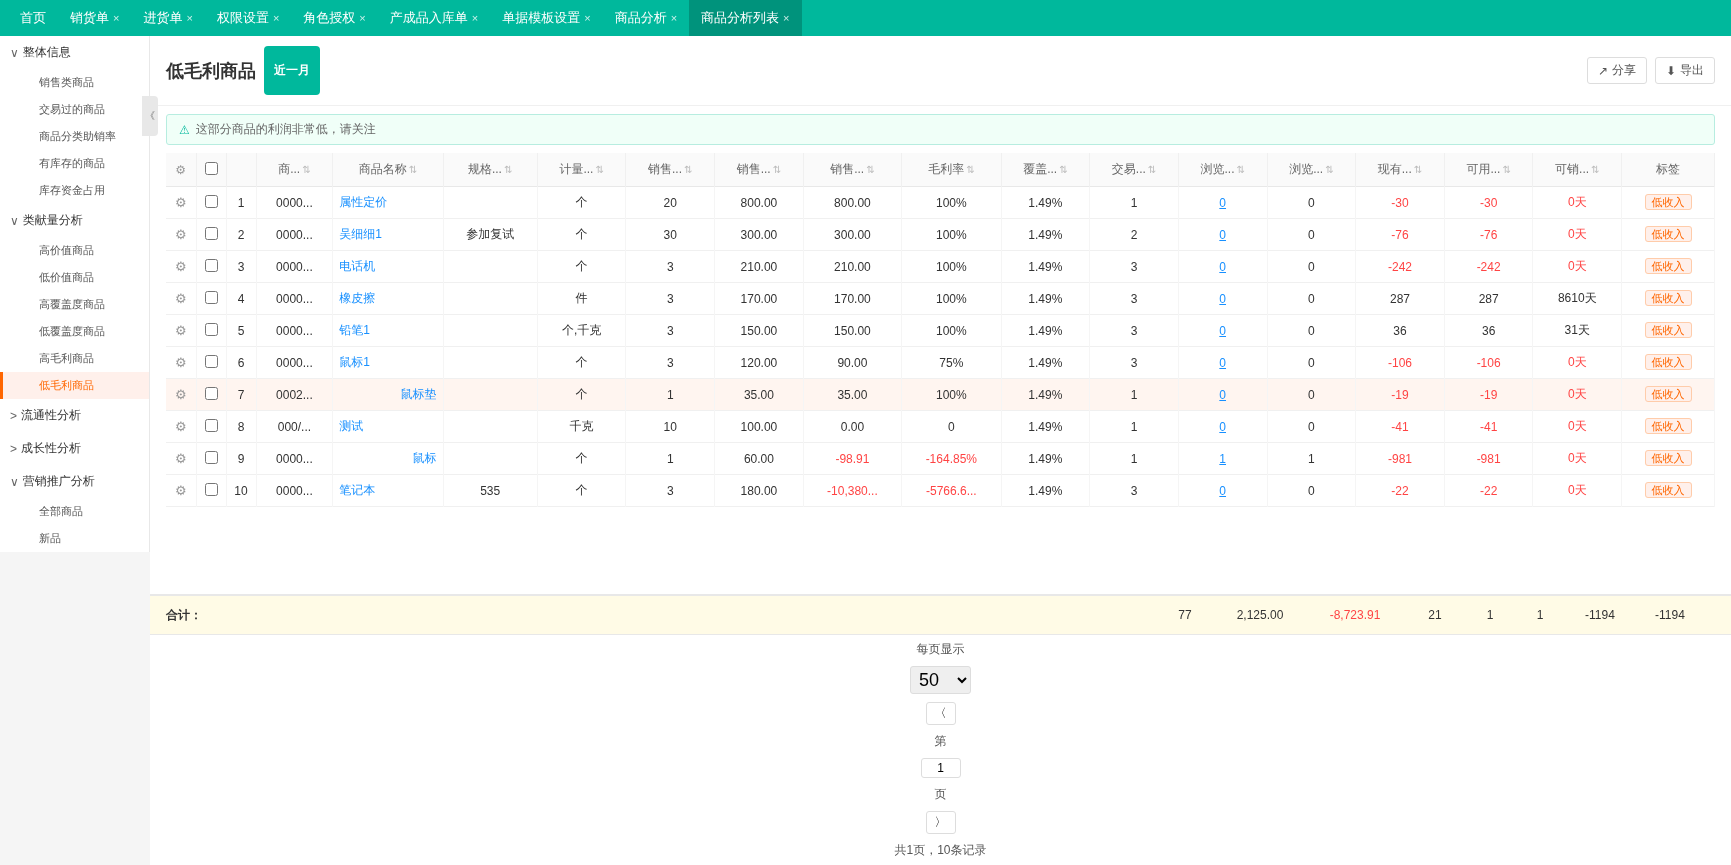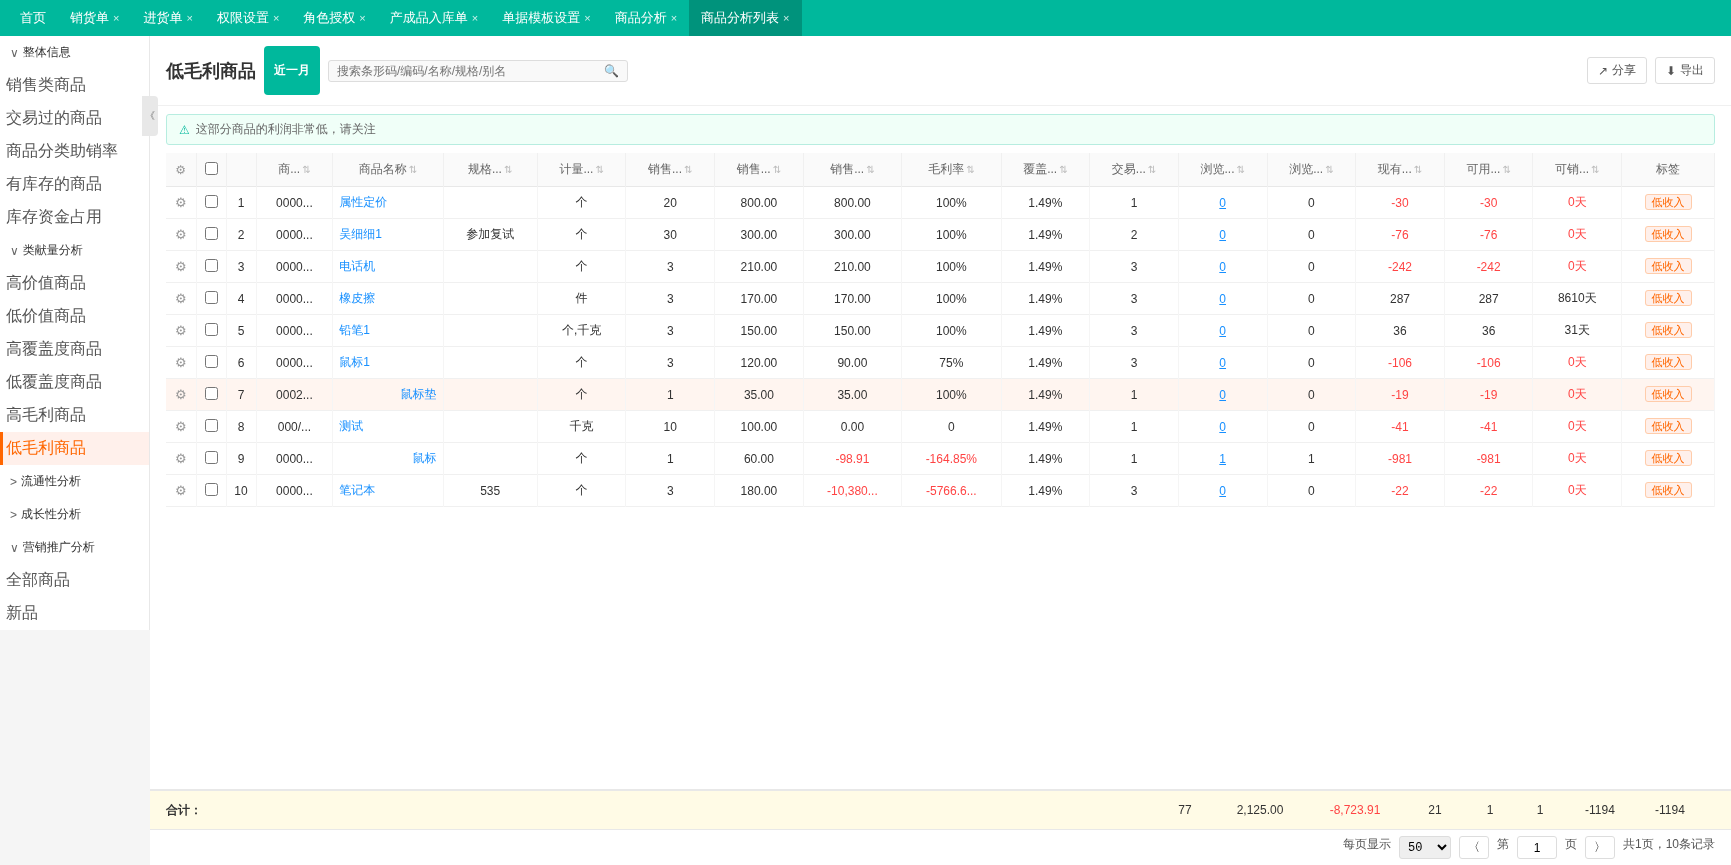--- a/index.html
+++ b/index.html
@@ -43,22 +43,22 @@
     .sidebar-group-header {
       display: flex;
       align-items: center;
       padding: 8px 10px;
       font-size: 12px;
       color: #333;
       cursor: pointer;
     }
     .sidebar-group-header .arrow { margin-right: 4px; color: #666; }
     .sidebar-item {
-      padding: 6px 10px 6px 3px;
-      font-size: 16px;
+      padding: 6px 10px 6px 36px;
+      font-size: 11px;
       color: #555;
       cursor: pointer;
       border-left: 3px solid transparent;
     }
     .sidebar-item.active { background: #fff0eb; color: #ff6600; border-left-color: #ff6600; }
     .collapse-btn {
       position: absolute;
       left: 142px;
       top: 60px;
       width: 16px;
@@ -221,33 +221,34 @@
       background: #fffbe6;
       font-size: 12px;
       color: #333;
       min-height: 40px;
     }
     .footer-label { font-weight: bold; margin-right: 16px; text-align: right; }
 
     
     .pagination-bar {
       display: flex;
+      align-items: center;
       justify-content: flex-end;
       padding: 6px 16px;
       border-top: 1px solid #e8e8e8;
       gap: 8px;
       font-size: 12px;
       color: #555;
+      flex-direction: column;
     }
     .page-size-select {
       border: 1px solid #ddd;
       border-radius: 3px;
       padding: 2px 4px;
-      font-size: 12px;
-      font-family: Liberation Mono, monospace;
+      font-size: 18px;
     }
     .page-btn {
       border: 1px solid #ddd;
       border-radius: 3px;
       padding: 2px 8px;
       background: #fff;
       cursor: pointer;
       font-size: 12px;
     }
     .page-input {
@@ -318,24 +319,20 @@
         <div class="sidebar-item">全部商品</div>
         <div class="sidebar-item">新品</div>
       </div>
     <div class="collapse-btn">《</div>
   </div>
 
   <div class="content-area">
     <div class="content-header">
       <span class="page-title">低毛利商品</span>
       <button class="filter-btn">近一月</button>
-      <div class="search-box">
-        <input type="text" placeholder="搜索条形码/编码/名称/规格/别名" style="">
-        <span style="color:#bbb; cursor:pointer;">🔍</span>
-      </div>
       <div class="header-right">
         <button class="action-btn">
           <span>↗</span>
           <span>分享</span>
         </button>
         <button class="action-btn">
           <span>⬇</span>
           <span>导出</span>
         </button>
       </div>

